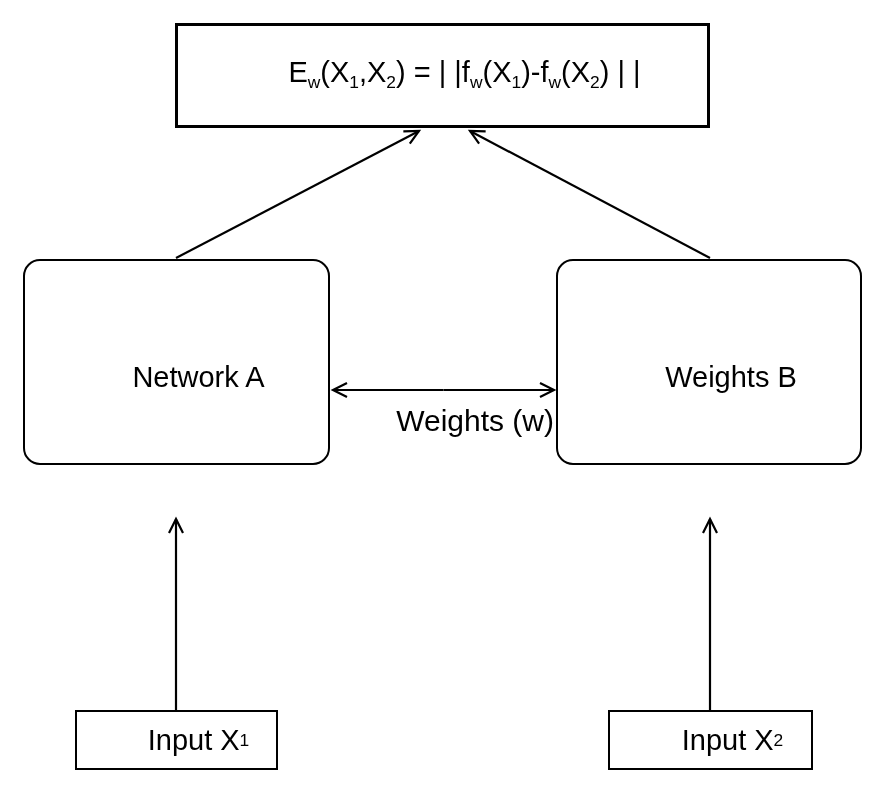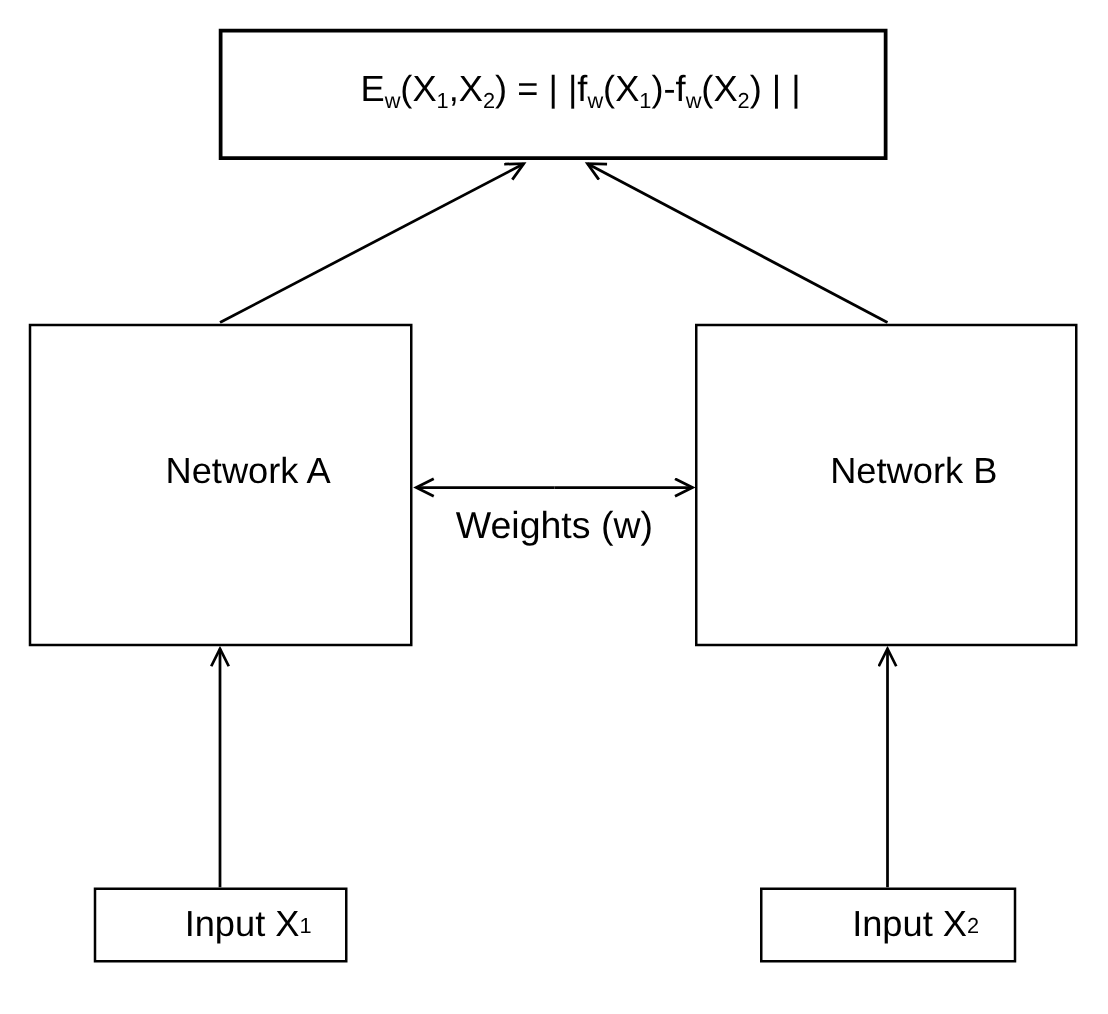--- a/index.html
+++ b/index.html
@@ -49,39 +49,40 @@
   }
   sub {
     font-size: 0.6em;
     vertical-align: -0.33em;
     line-height: 0;
   }
   .network-box {
     left: 23px;
     top: 259px;
     width: 307px;
-    height: 258px;
+    height: 206px;
     padding-top: 92px;
     line-height: 49px;
     font-size: 29px;
+    border-radius: 17px;
   }
   .network-box.b {
     left: 556px;
     width: 306px;
   }
   .network-formula {
     font-size: 29px;
     white-space: pre;
   }
   .weights-label {
     position: absolute;
     left: 333px;
     top: 404px;
     width: 221px;
-    text-align: center;
+    text-align: right;
     font-size: 30px;
   }
   .input-box {
     left: 75px;
     top: 710px;
     width: 203px;
     height: 60px;
     display: flex;
     align-items: center;
     justify-content: center;
@@ -114,21 +115,21 @@
 
   <div class="box energy-box">
     <div class="formula"><span>E</span><sub>w</sub><span>(X</span><sub>1</sub><span>,X</span><sub>2</sub><span>) = | |f</span><sub>w</sub><span>(X</span><sub>1</sub><span>)-f</span><sub>w</sub><span>(X</span><sub>2</sub><span>) | |</span></div>
   </div>
 
   <div class="box network-box a">
     <div>Network A</div>
   </div>
 
   <div class="box network-box b">
-    <div>Network B</div>
+    <div>Weights B</div>
   </div>
 
   <div class="weights-label">Weights (w)</div>
 
   <div class="box input-box a"><span>Input X</span><sub>1</sub></div>
 
   <div class="box input-box b"><span>Input X</span><sub>2</sub></div>
 
 </div>
 

